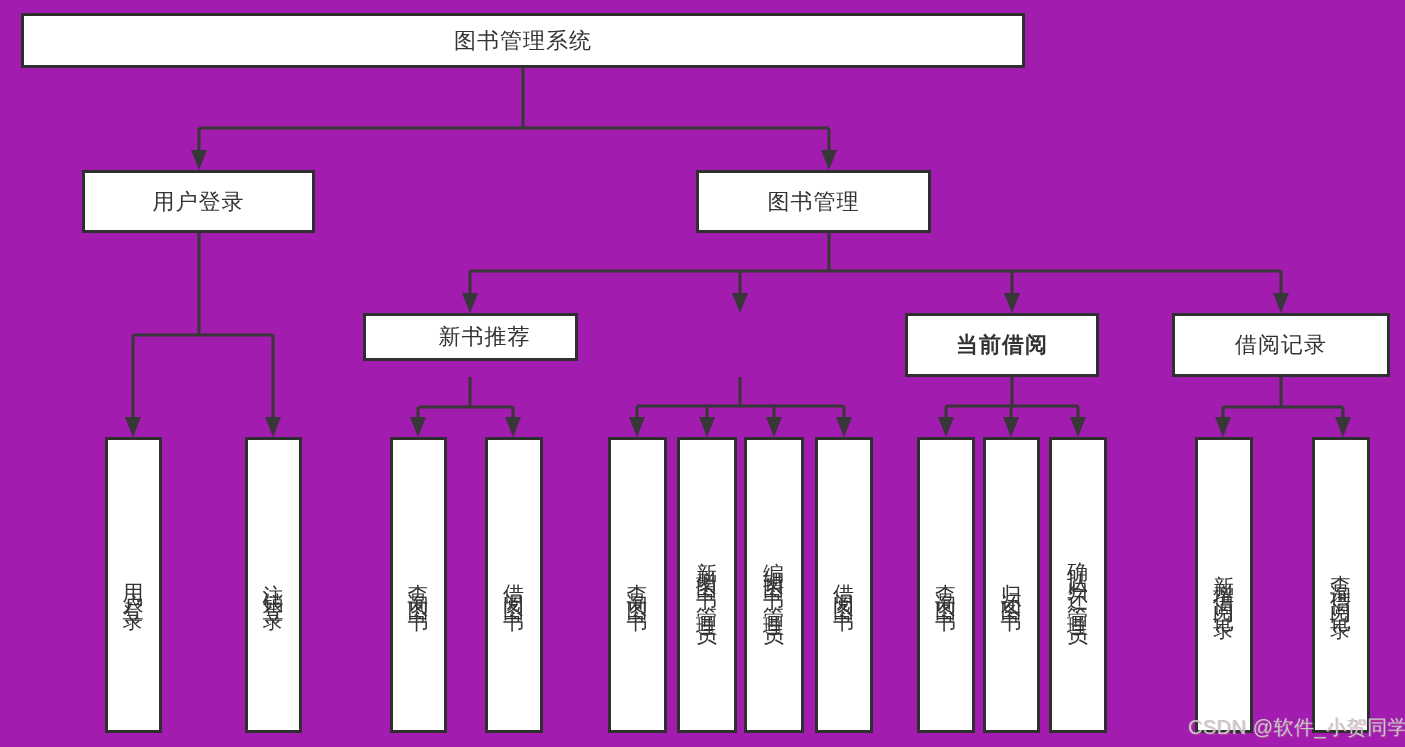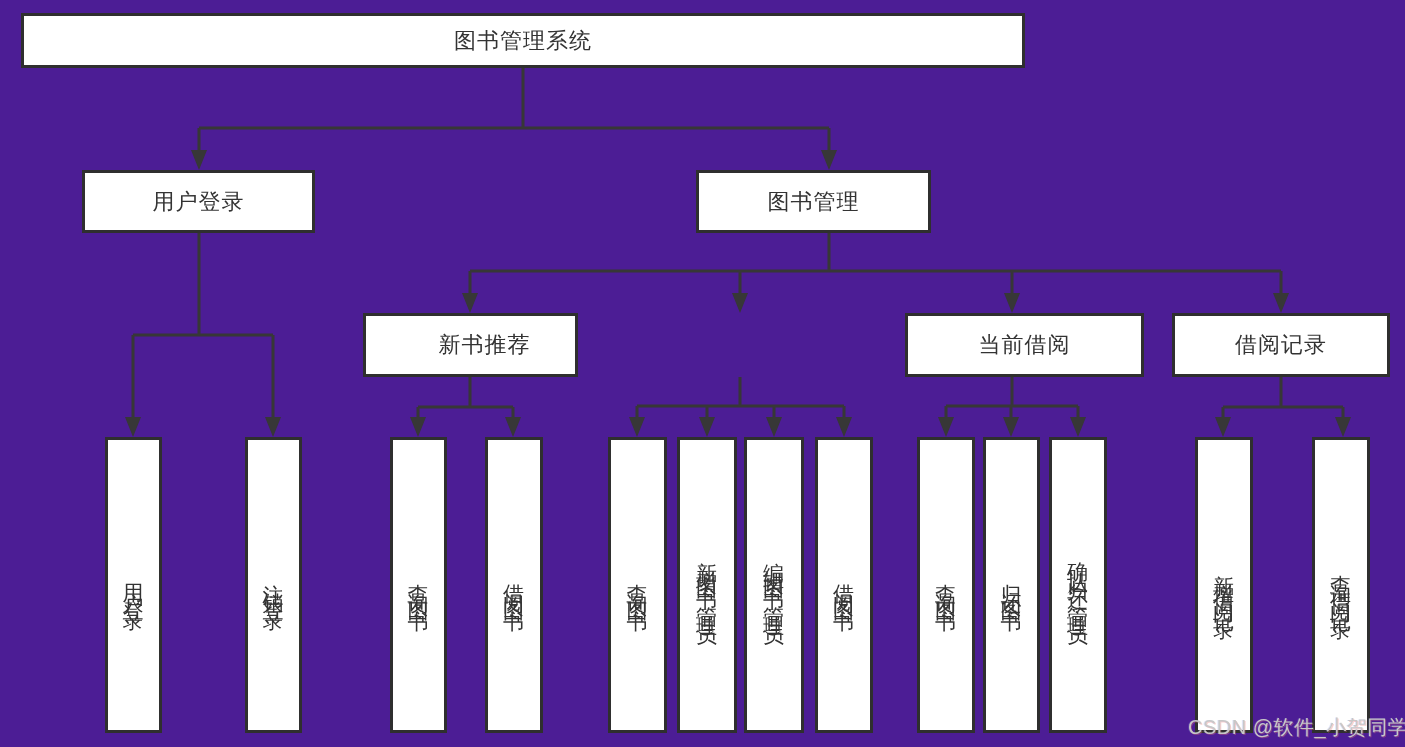--- a/index.html
+++ b/index.html
@@ -5,21 +5,21 @@
   html, body {
     margin: 0;
     padding: 0;
     background: #ffffff;
     font-family: "Liberation Sans", "DejaVu Sans", sans-serif;
   }
   .canvas {
     position: relative;
     width: 1405px;
     height: 747px;
-    background: #4c1d95;
+    background: #a21caf;
     overflow: hidden;
   }
   .edges {
     position: absolute;
     left: 0; top: 0;
     width: 1405px; height: 747px;
     z-index: 1;
   }
   .node {
     position: absolute;
@@ -111,24 +111,24 @@
     <span>图书管理系统</span>
   </div>
 
   <div class="node hbox" style="left:82px; top:170px; width:233px; height:63px;">
     <span>用户登录</span>
   </div>
   <div class="node hbox" style="left:696px; top:170px; width:235px; height:63px;">
     <span>图书管理</span>
   </div>
 
-  <div class="node hbox" style="left:363px; top:313px; width:215px; height:64px;padding-left:28px;">
+  <div class="node hbox" style="left:363px; top:313px; width:215px; height:48px;padding-left:28px;">
     <span>新书推荐</span>
   </div>
-  <div class="node hbox" style="left:905px; top:313px; width:239px; height:64px;">
+  <div class="node hbox" style="left:905px; top:313px; width:194px; height:64px;font-weight:bold;">
     <span>当前借阅</span>
   </div>
   <div class="node hbox" style="left:1172px; top:313px; width:218px; height:64px;align-items:center;">
     <span>借阅记录</span>
   </div>
 
   <div class="node leaf" style="left:105px; top:437px; width:57px; height:296px;">
     <span class="vtext">用户登录</span>
   </div>
   <div class="node leaf" style="left:245px; top:437px; width:57px; height:296px;">

